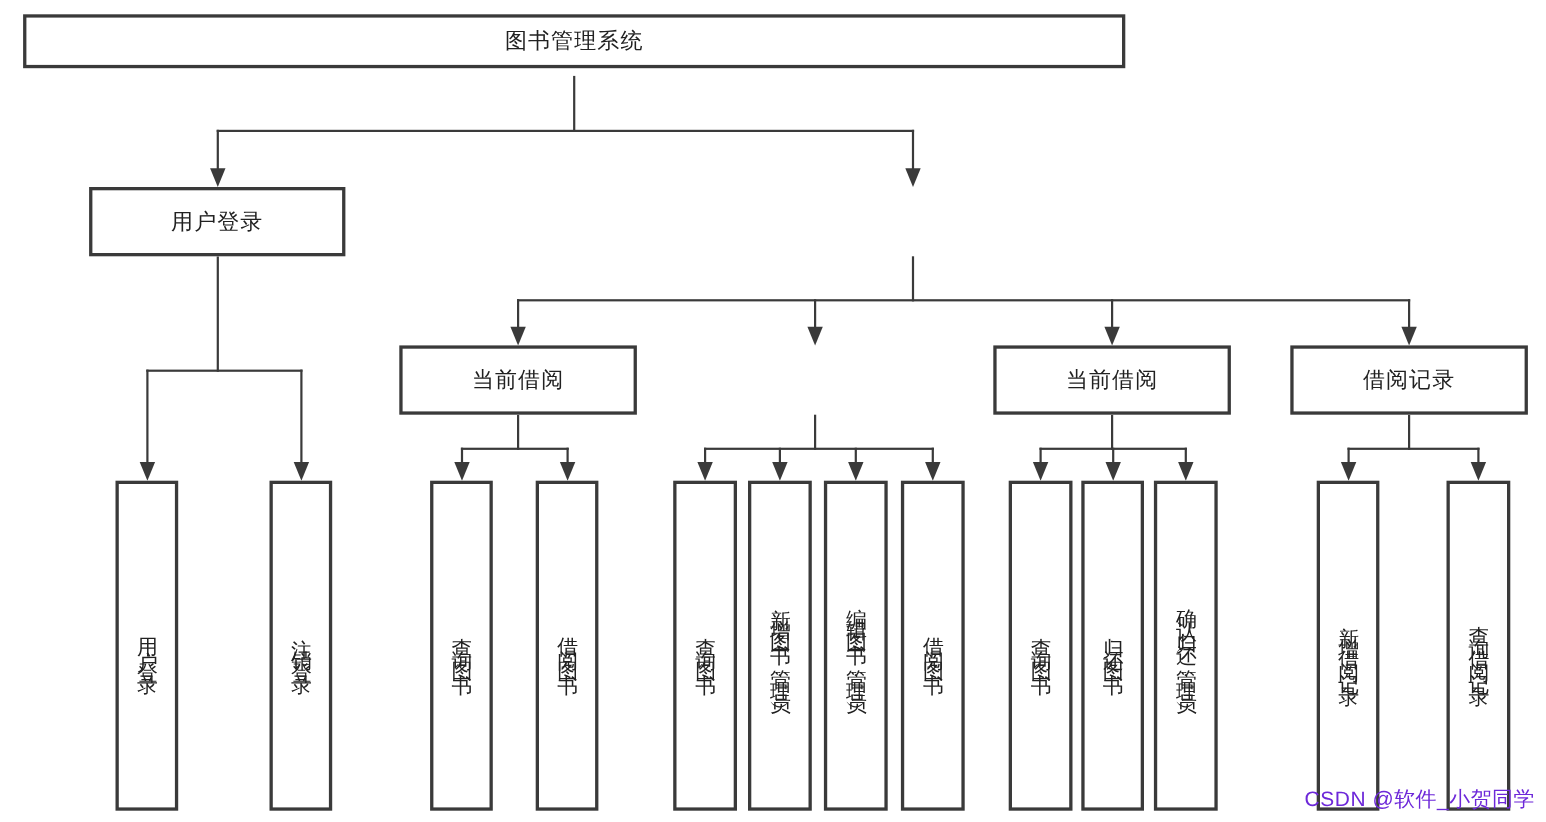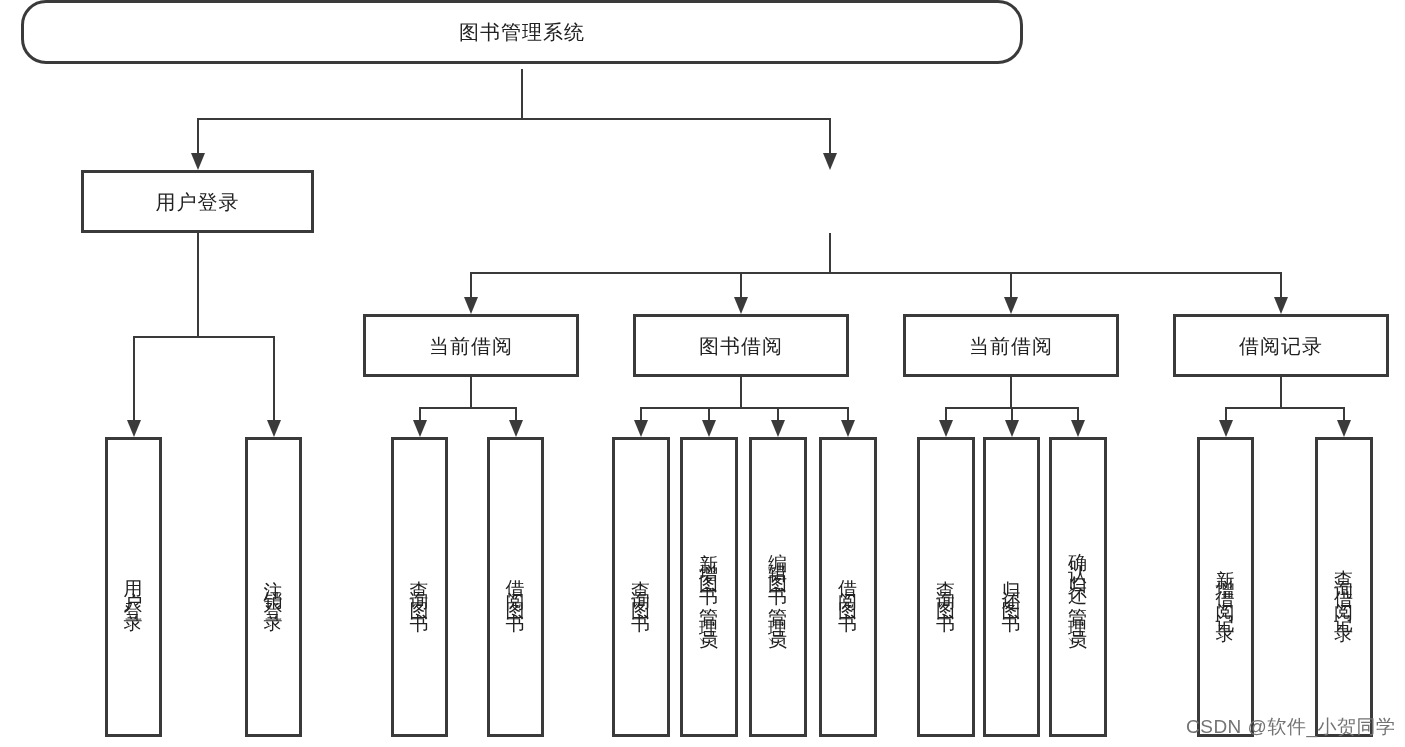--- a/index.html
+++ b/index.html
@@ -45,21 +45,21 @@
     height: 0;
     border-left: 7px solid transparent;
     border-right: 7px solid transparent;
     border-top: 17px solid #3a3a3a;
   }
   .watermark {
     position: absolute;
     left: 1186px;
     top: 714px;
     font-size: 19px;
-    color: #737373;
+    color: #6d28d9;
     letter-spacing: 0.5px;
     white-space: nowrap;
   }
 </style>
 </head>
 <body>
 
 <div class="canvas">
   <div id="diagram">
       <div class="cline" style="left: 521px; top: 69px; width: 2px; height: 51px;"></div>
@@ -107,37 +107,34 @@
       <div class="cline" style="left: 1010.5px; top: 407px; width: 2px; height: 26px;"></div>
       <div class="arrow" style="left: 1004.5px; top: 420px;"></div>
       <div class="cline" style="left: 1077px; top: 407px; width: 2px; height: 26px;"></div>
       <div class="arrow" style="left: 1071px; top: 420px;"></div>
       <div class="cline" style="left: 1280px; top: 377px; width: 2px; height: 32px;"></div>
       <div class="cline" style="left: 1224.5px; top: 407px; width: 120.5px; height: 2px;"></div>
       <div class="cline" style="left: 1224.5px; top: 407px; width: 2px; height: 26px;"></div>
       <div class="arrow" style="left: 1218.5px; top: 420px;"></div>
       <div class="cline" style="left: 1343px; top: 407px; width: 2px; height: 26px;"></div>
       <div class="arrow" style="left: 1337px; top: 420px;"></div>
-      <div class="node h" style="left: 21px; top: 0; width: 1002px; height: 64px; border-radius: 25px;">
+      <div class="node h" style="left: 21px; top: 13px; width: 1002px; height: 49px;">
         <span>图书管理系统</span>
       </div>
       <div class="node h" style="left: 81px; top: 170px; width: 233px; height: 63px;">
         <span>用户登录</span>
       </div>
       <div class="node v" style="left: 105px; top: 437px; width: 57px; height: 300px;">
         <span>用户登录</span>
       </div>
       <div class="node v" style="left: 245px; top: 437px; width: 57px; height: 300px;">
         <span>注销登录</span>
       </div>
       <div class="node h" style="left: 363px; top: 314px; width: 216px; height: 63px;">
         <span>当前借阅</span>
-      </div>
-      <div class="node h" style="left: 633px; top: 314px; width: 216px; height: 63px;">
-        <span>图书借阅</span>
       </div>
       <div class="node h" style="left: 903px; top: 314px; width: 216px; height: 63px;">
         <span>当前借阅</span>
       </div>
       <div class="node h" style="left: 1173px; top: 314px; width: 216px; height: 63px;">
         <span>借阅记录</span>
       </div>
       <div class="node v" style="left: 391px; top: 437px; width: 57px; height: 300px;">
         <span>查询图书</span>
       </div>

